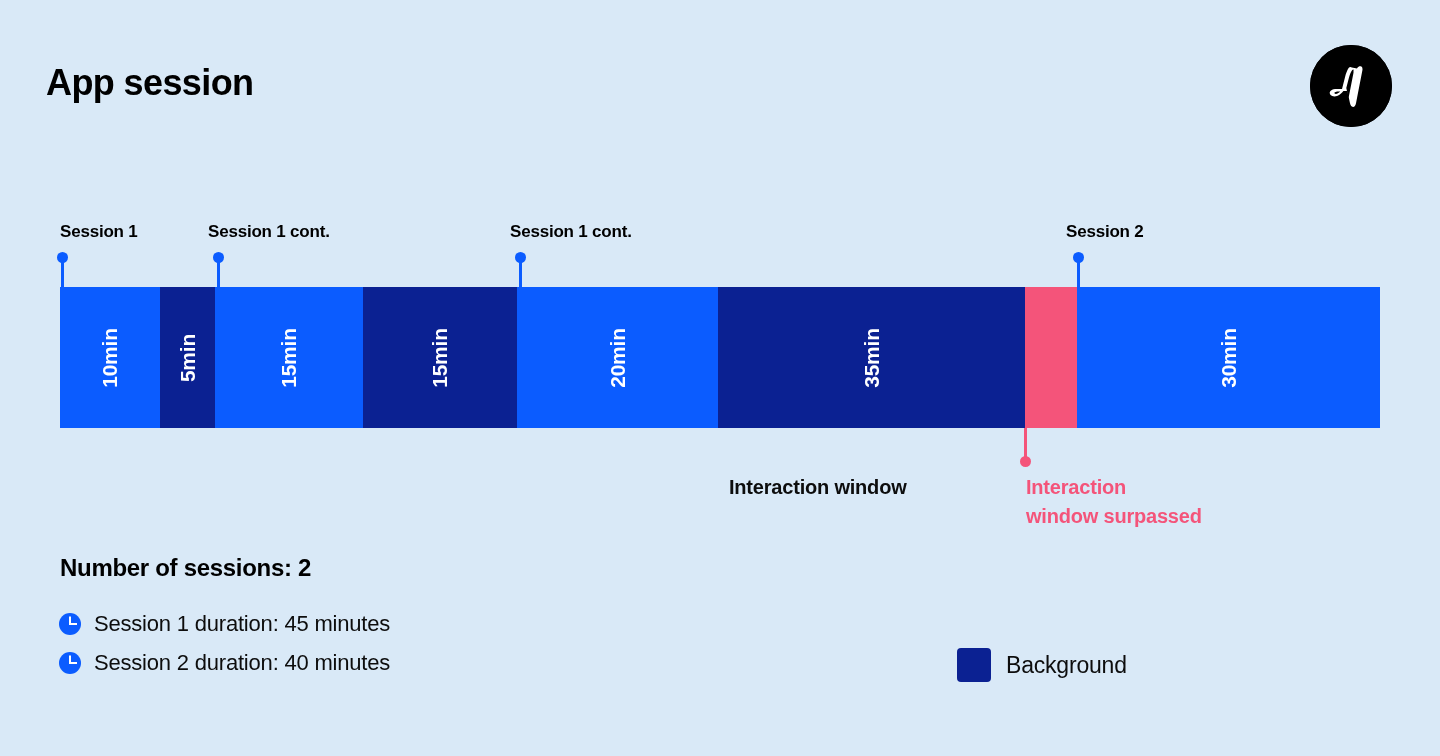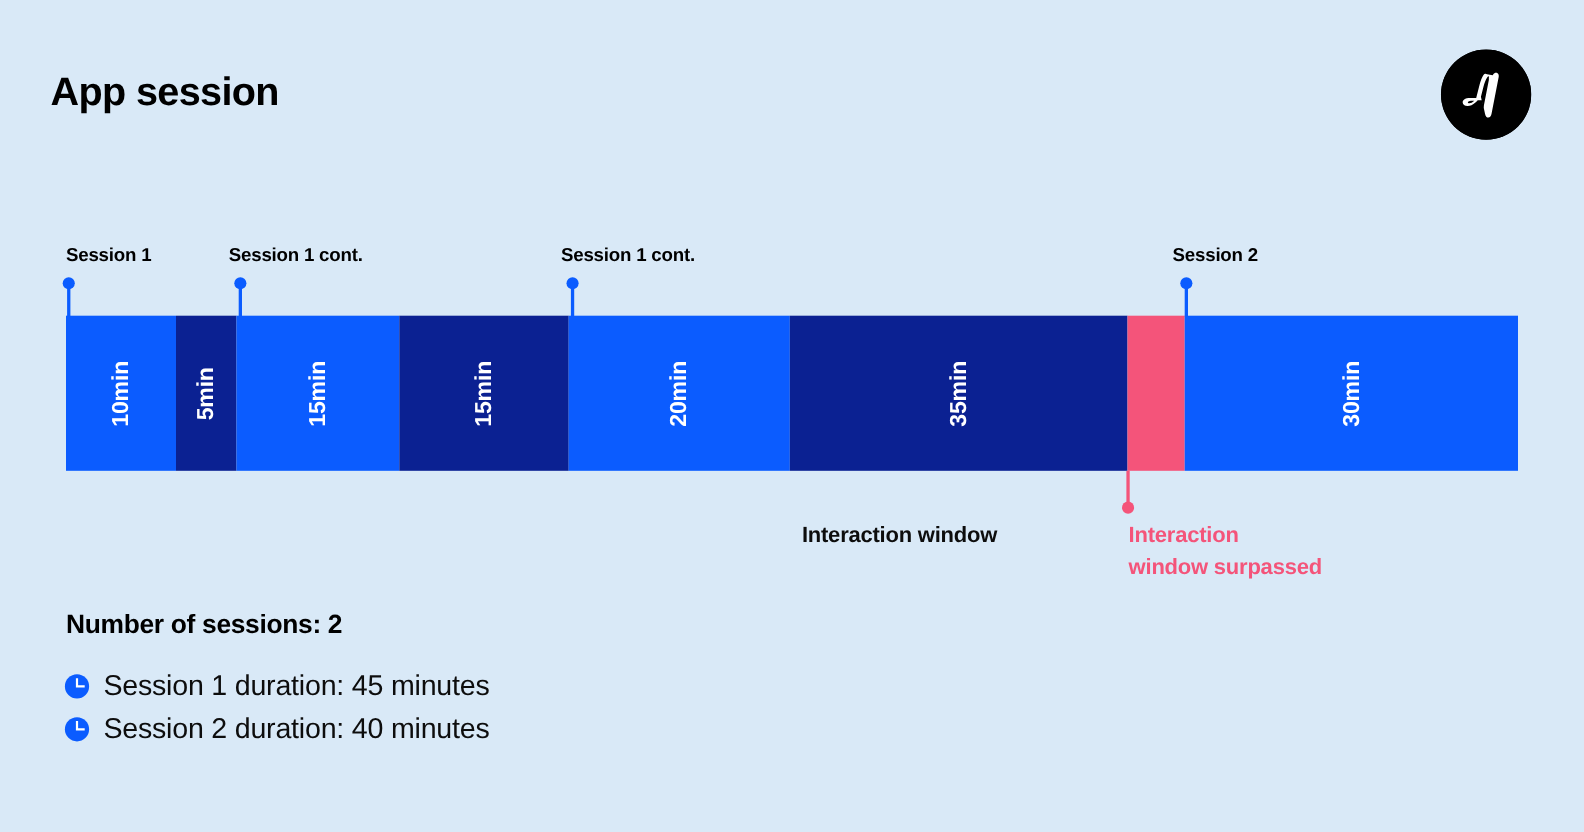--- a/index.html
+++ b/index.html
@@ -129,21 +129,21 @@
   #summary-list {
     position: absolute;
     left: 58px;
     top: 604px;
     list-style: none;
   }
   .summary-item {
     display: flex;
     align-items: center;
     height: 39px;
-    font-size: 26px;
+    font-size: 22px;
     letter-spacing: -0.2px;
     color: #0d0d0d;
   }
   .clock-icon {
     flex: none;
     width: 24px;
     height: 24px;
     margin-right: 12px;
   }
 
@@ -255,13 +255,17 @@
       <svg width="24" height="24" viewBox="0 0 24 24">
         <circle cx="12" cy="12" r="11" fill="#0b5cff"></circle>
         <path d="M12 5.5 L12 12 L18 12" stroke="#ffffff" stroke-width="2" fill="none" stroke-linecap="square"></path>
       </svg>
     </span>
     <span>Session 2 duration: 40 minutes</span>
   </li>
 </ul>
 
 <div id="legend">
+  <div class="legend-item">
+    <span class="legend-swatch" style="background:#0b2192;"></span>
+    <span class="legend-text">Background</span>
+  </div>
 </div>
 
 </body></html>

